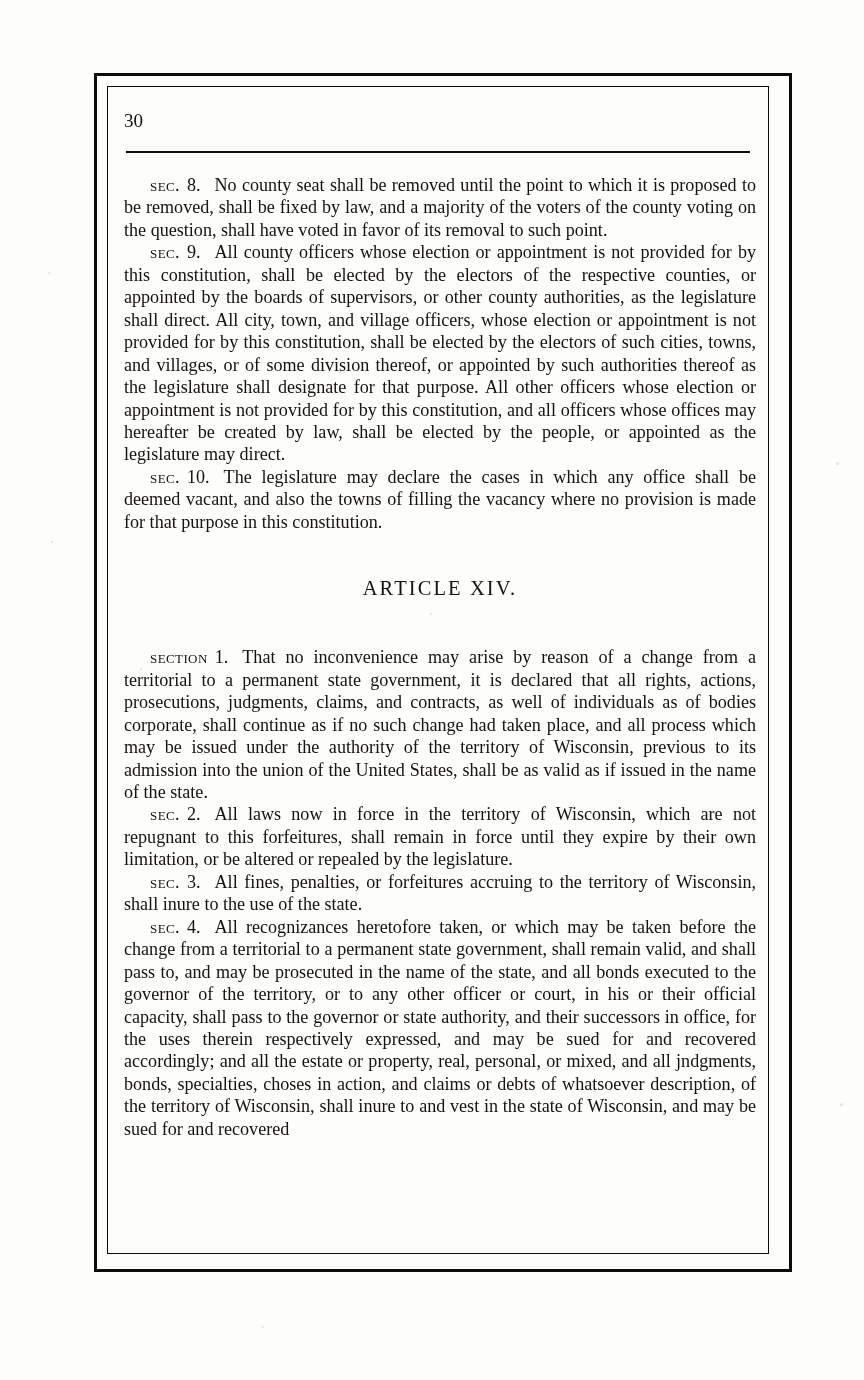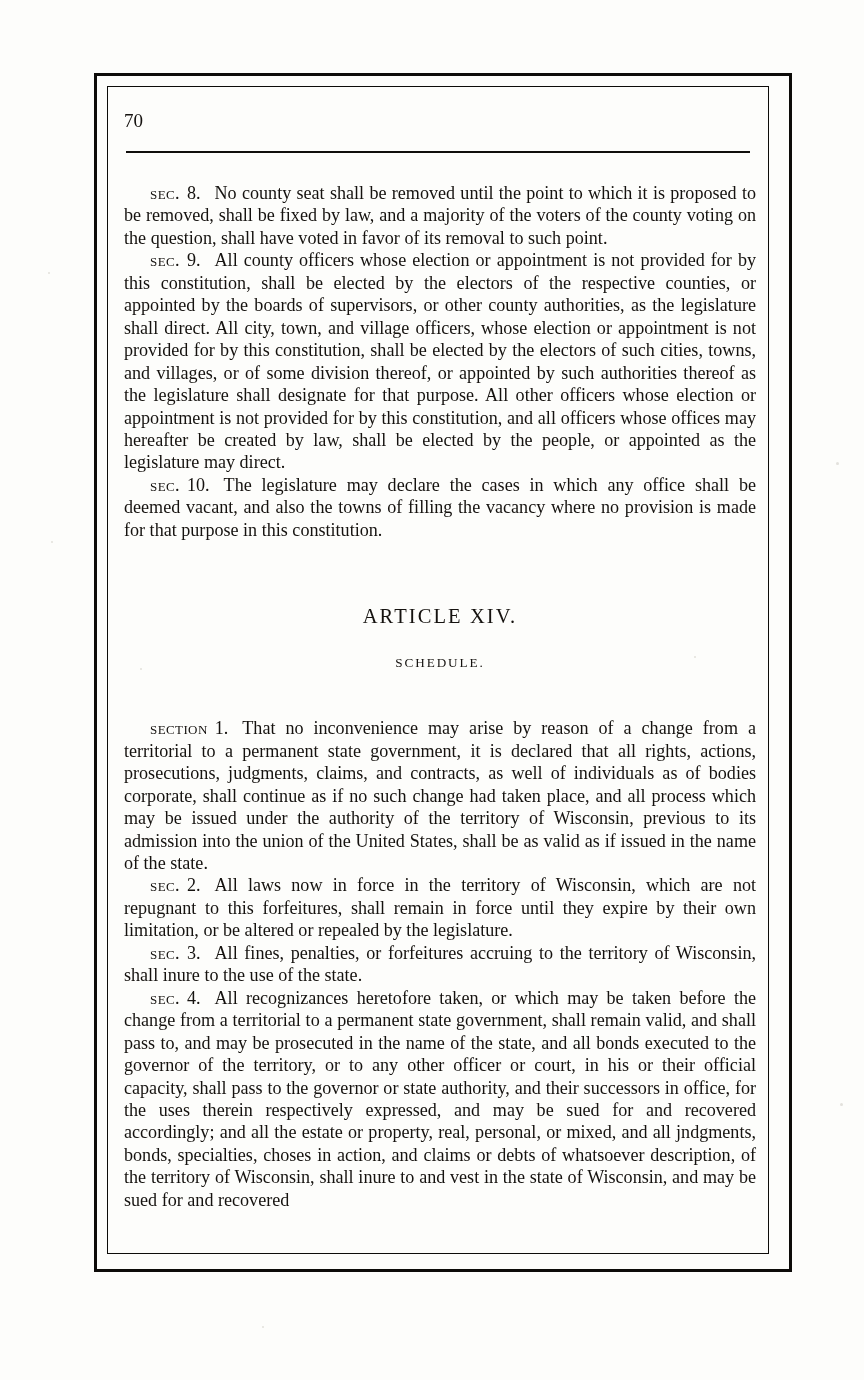--- a/index.html
+++ b/index.html
@@ -77,21 +77,21 @@
     position: absolute;
     left: 2px;
     top: 47px;
     width: 624px;
     height: 0;
     border-top: 2.4px solid #100e0c;
   }
 
   
   .body {
-    margin-top: 36px;
+    margin-top: 28px;
     font-size: 18.1px;
     line-height: 22.45px;
     text-align: justify;
     text-justify: inter-word;
     -webkit-hyphens: none;
     hyphens: none;
   }
   .body p {
     margin: 0;
     text-indent: 26px;
@@ -101,21 +101,21 @@
     font-variant: small-caps;
     text-transform: lowercase;
     letter-spacing: .4px;
   }
   .sc::first-letter { text-transform: uppercase; }
 
   .gap { display: inline-block; width: 7px; }
 
   
   .article-block {
-    margin-top: 64px;
+    margin-top: 44px;
     text-align: center;
   }
   .article-title {
     font-size: 20.5px;
     letter-spacing: 2.1px;
   }
   .schedule {
     margin-top: 27px;
     font-size: 13.2px;
     letter-spacing: 1.9px;
@@ -135,21 +135,21 @@
   <div class="speckle" style="left:262px; top:1326px; width:2px; height:2px;"></div>
   <div class="speckle" style="left:430px; top:613px;  width:2px; height:2px;"></div>
   <div class="speckle" style="left:140px; top:668px;  width:2px; height:2px;"></div>
 
   <div class="border-outer"></div>
   <div class="border-inner"></div>
 
   <div class="content">
 
     <div class="runhead">
-      <span class="folio">70</span>
+      <span class="folio">30</span>
       <div class="headrule"></div>
     </div>
 
     <div class="body">
 
       <p>
         <span class="sc">Sec.</span><span class="gap"></span><span>8.</span><span class="gap"></span><span class="gap"></span><span>No county seat shall be removed until the point to which it is proposed to be removed, shall be fixed by law, and a majority of the voters of the county voting on the question, shall have voted in favor of its removal to such point.</span>
       </p>
 
       <p>
@@ -157,21 +157,20 @@
       </p>
 
       <p>
         <span class="sc">Sec.</span><span class="gap"></span><span>10.</span><span class="gap"></span><span class="gap"></span><span>The legislature may declare the cases in which any office shall be deemed vacant, and also the towns of filling the vacancy where no provision is made for that purpose in this constitution.</span>
       </p>
 
     </div>
 
     <div class="article-block">
       <div class="article-title">ARTICLE XIV.</div>
-      <div class="schedule">SCHEDULE.</div>
     </div>
 
     <div class="body after-article">
 
       <p>
         <span class="sc">Section</span><span class="gap"></span><span>1.</span><span class="gap"></span><span class="gap"></span><span>That no inconvenience may arise by reason of a change from a territorial to a permanent state government, it is declared that all rights, actions, prosecutions, judgments, claims, and contracts, as well of individuals as of bodies corporate, shall continue as if no such change had taken place, and all process which may be issued under the authority of the territory of Wisconsin, previous to its admission into the union of the United States, shall be as valid as if issued in the name of the state.</span>
       </p>
 
       <p>
         <span class="sc">Sec.</span><span class="gap"></span><span>2.</span><span class="gap"></span><span class="gap"></span><span>All laws now in force in the territory of Wisconsin, which are not repugnant to this forfeitures, shall remain in force until they expire by their own limitation, or be altered or repealed by the legislature.</span>

